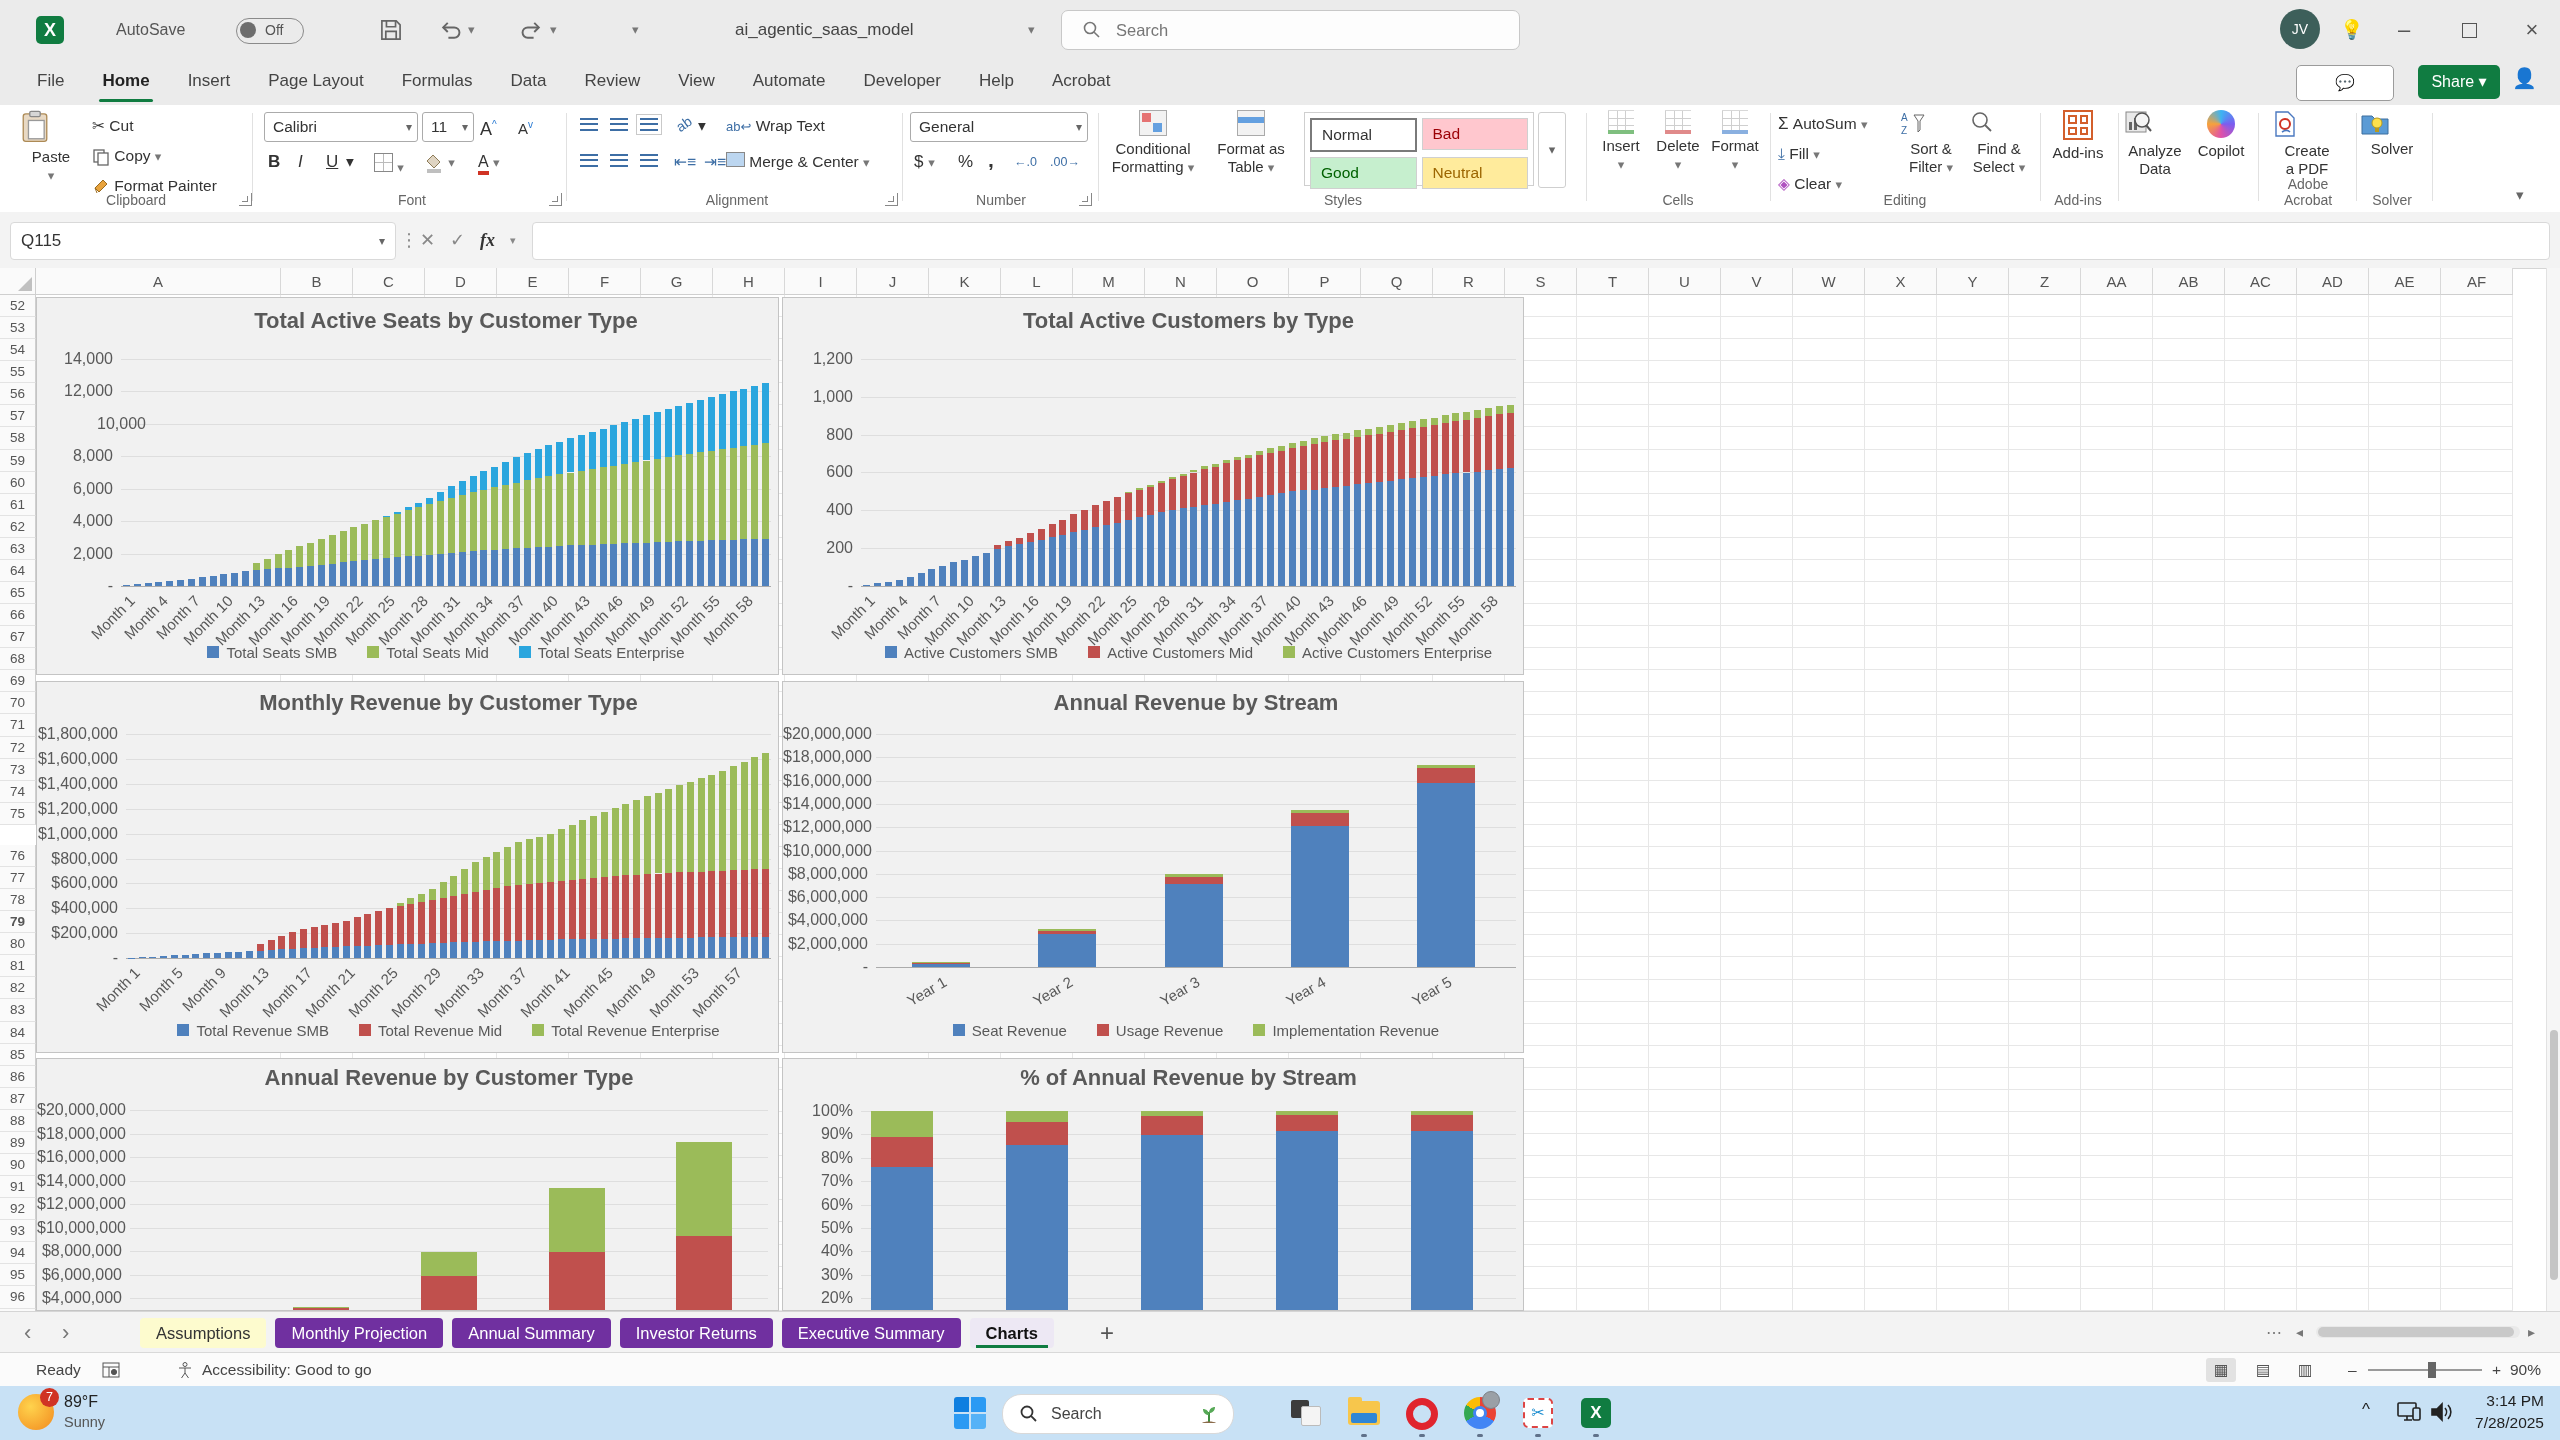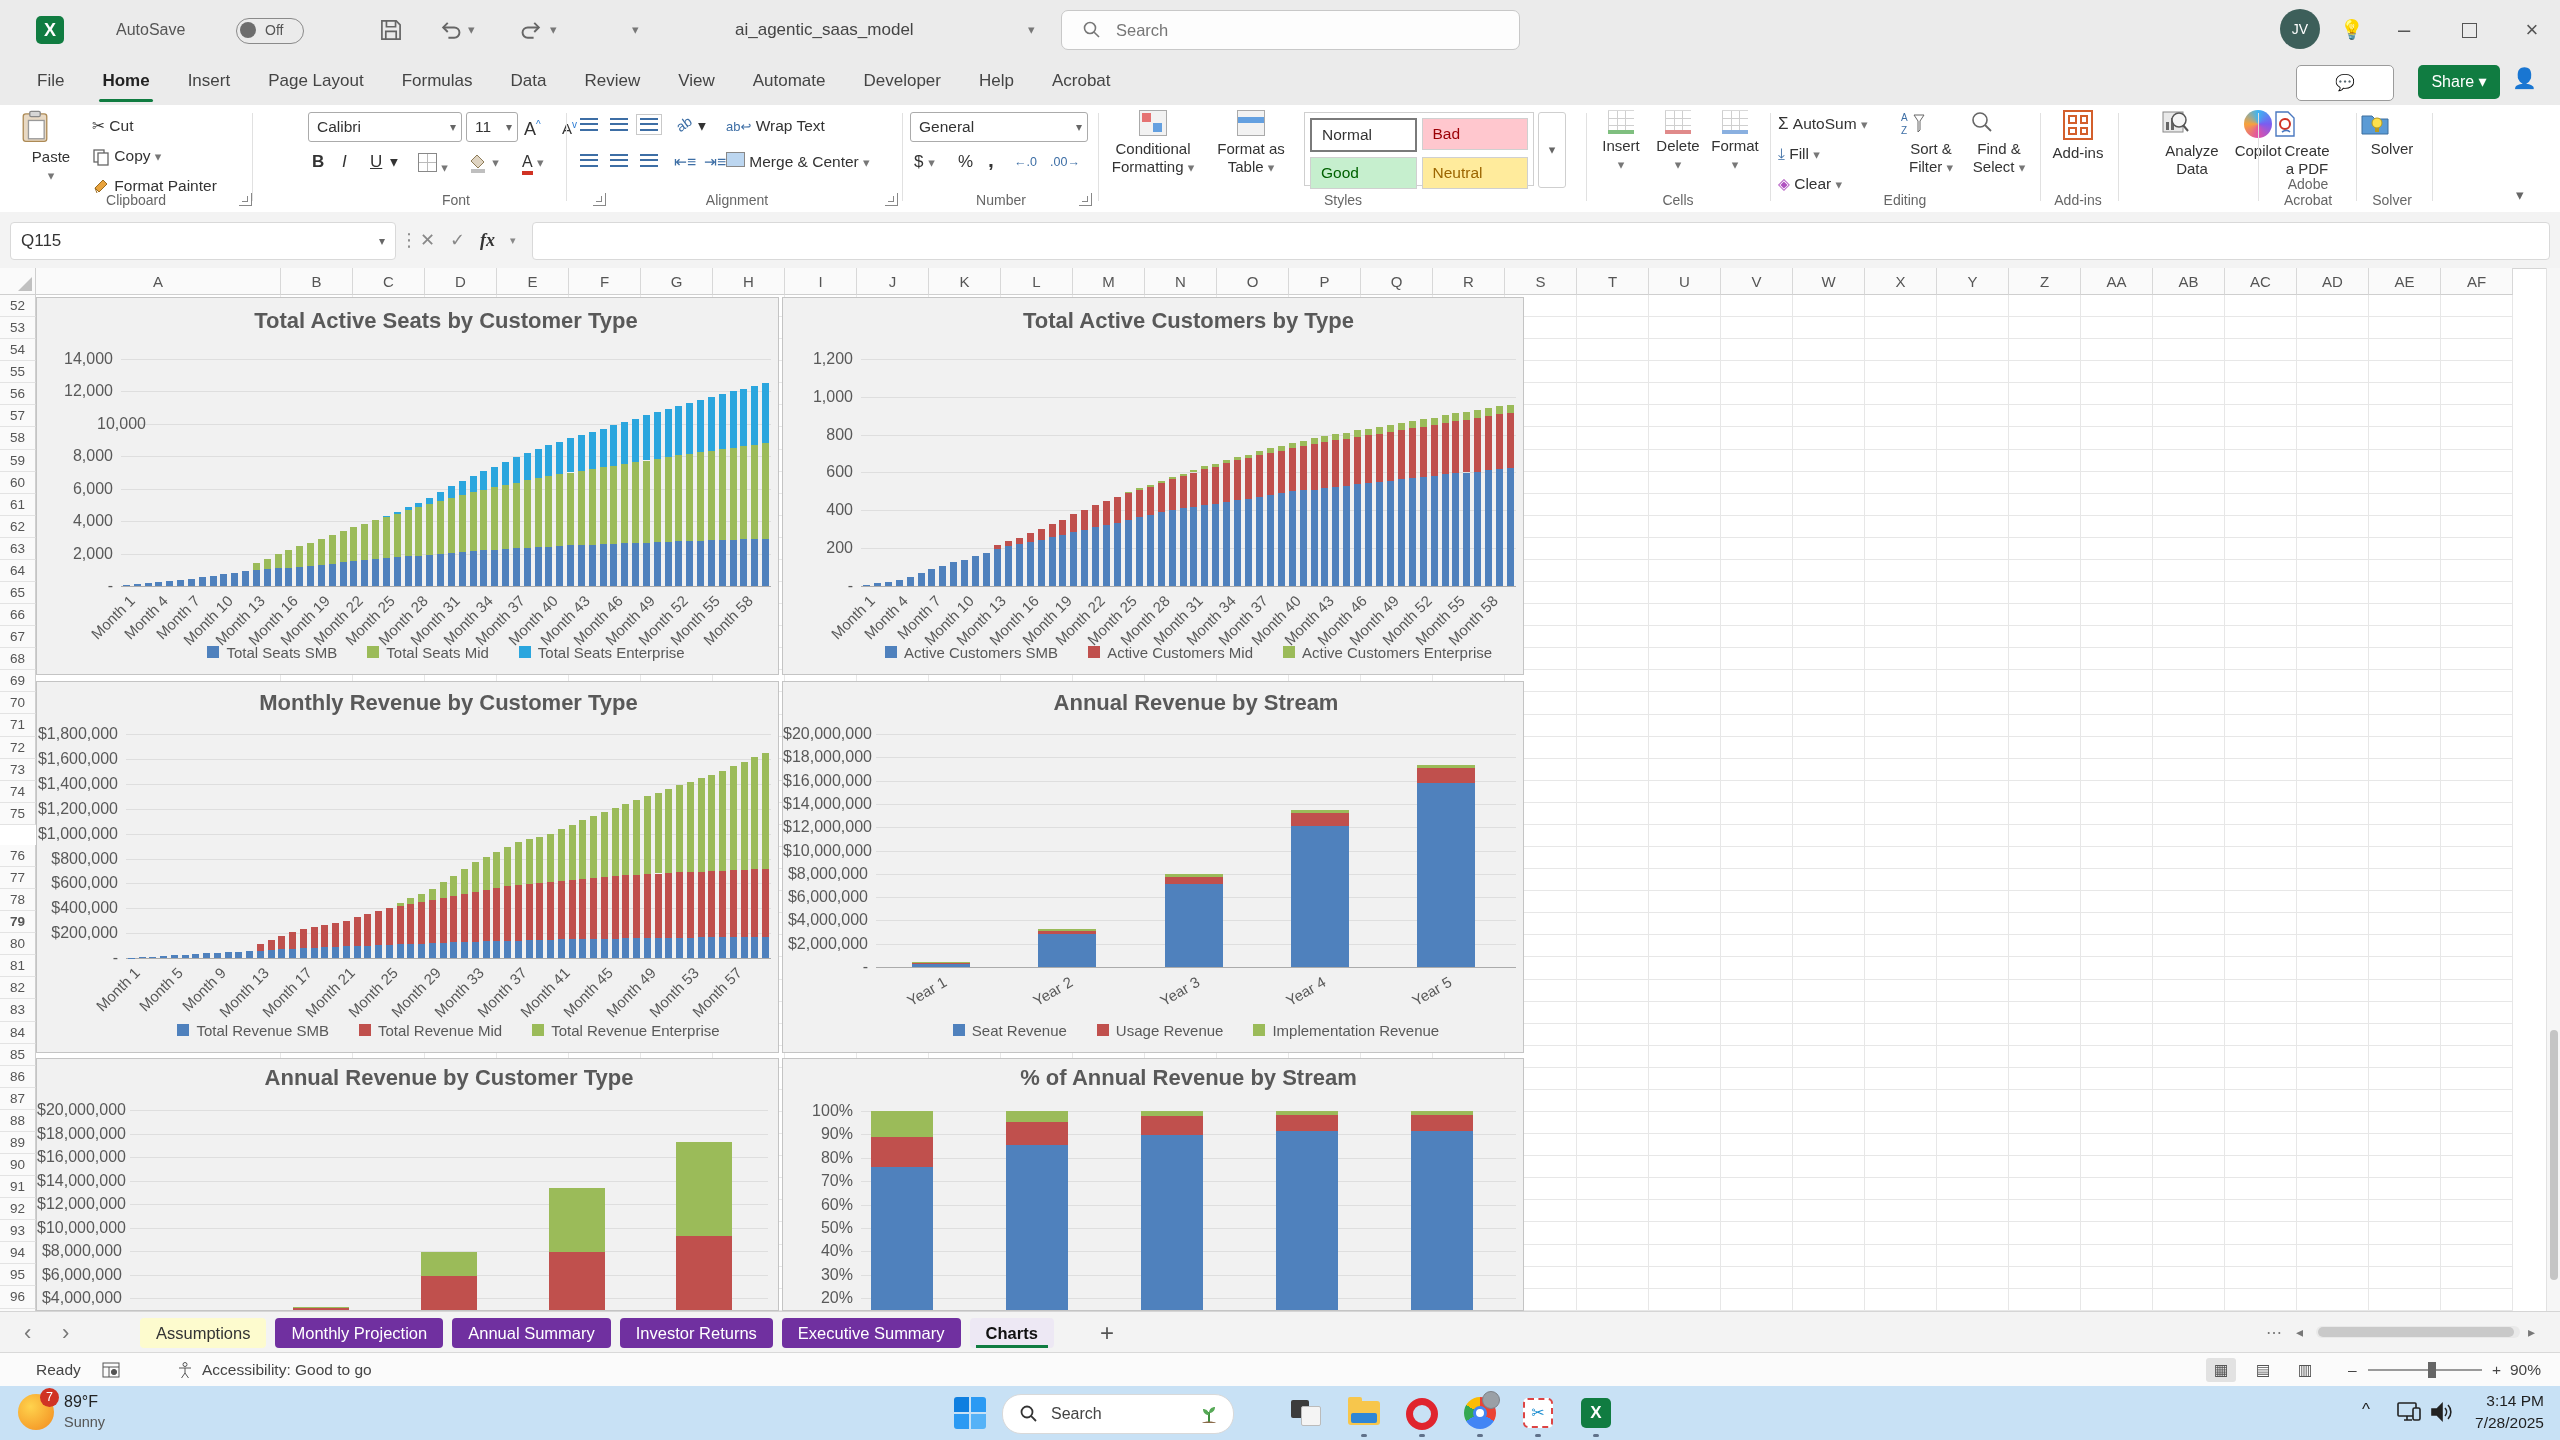--- a/index.html
+++ b/index.html
@@ -218,21 +218,21 @@
             </svg></span> <span>Copy</span> <span class="chv">▾</span></div>
       <div class="smallrow" style="left:72px;top:68px;"><span class="mini"><svg width="18" height="18" viewBox="0 0 18 18">
               <path d="M3 10l8-8 4 4-8 8z" fill="#e8a33d" stroke="#9a6b20"></path>
               <path d="M3 10l2 5" stroke="#9a6b20"></path>
             </svg></span> <span>Format Painter</span></div>
       <div class="grp-label">Clipboard</div>
       <div class="launcher"></div>
     </div>
     <div class="sep" style="left:252px;"></div>
 
-    <div class="grp" style="left:262px;width:300px;margin-left:44px;">
+    <div class="grp" style="left:262px;width:300px;">
       <div class="combo" style="left:2px;top:7px;width:152px;height:28px;">
           <span class="cv">Calibri</span>
           <span class="cc">▾</span>
         </div>
       <div class="combo" style="left:160px;top:7px;width:50px;height:28px;">
           <span class="cv">11</span>
           <span class="cc">▾</span>
         </div>
       <div class="smallrow" style="left:218px;top:7px;font-size:18px;">A<sup style="font-size:10px;color:#2b7bd3;">^</sup></div>
       <div class="smallrow" style="left:256px;top:7px;font-size:15px;">A<sup style="font-size:10px;color:#2b7bd3;">v</sup></div>
@@ -346,21 +346,21 @@
             <i style="border:2px solid #d35f2b;"></i>
             <i style="border:2px solid #d35f2b;"></i>
             <i style="border:2px solid #d35f2b;"></i>
           </span>
         <span>Add-ins</span>
       </div>
       <div class="grp-label">Add-ins</div>
     </div>
     <div class="sep" style="left:2118px;"></div>
 
-    <div class="grp" style="left:2124px;width:130px;margin-left:37px;">
+    <div class="grp" style="left:2124px;width:130px;">
       <div class="bigbtn" style="left:0;width:62px;">
         <span class="bb-ic">
             <svg width="28" height="28" viewBox="0 0 28 28">
               <rect x="2" y="2" width="20" height="20" fill="#e9e9e9" stroke="#888"></rect>
               <rect x="5" y="12" width="3" height="8" fill="#666"></rect>
               <rect x="10" y="8" width="3" height="12" fill="#666"></rect>
               <circle cx="18" cy="10" r="7" fill="#f5f5f5" stroke="#555" stroke-width="1.5"></circle>
               <line x1="22" y1="15" x2="27" y2="21" stroke="#555" stroke-width="2"></line>
             </svg>
           </span>

